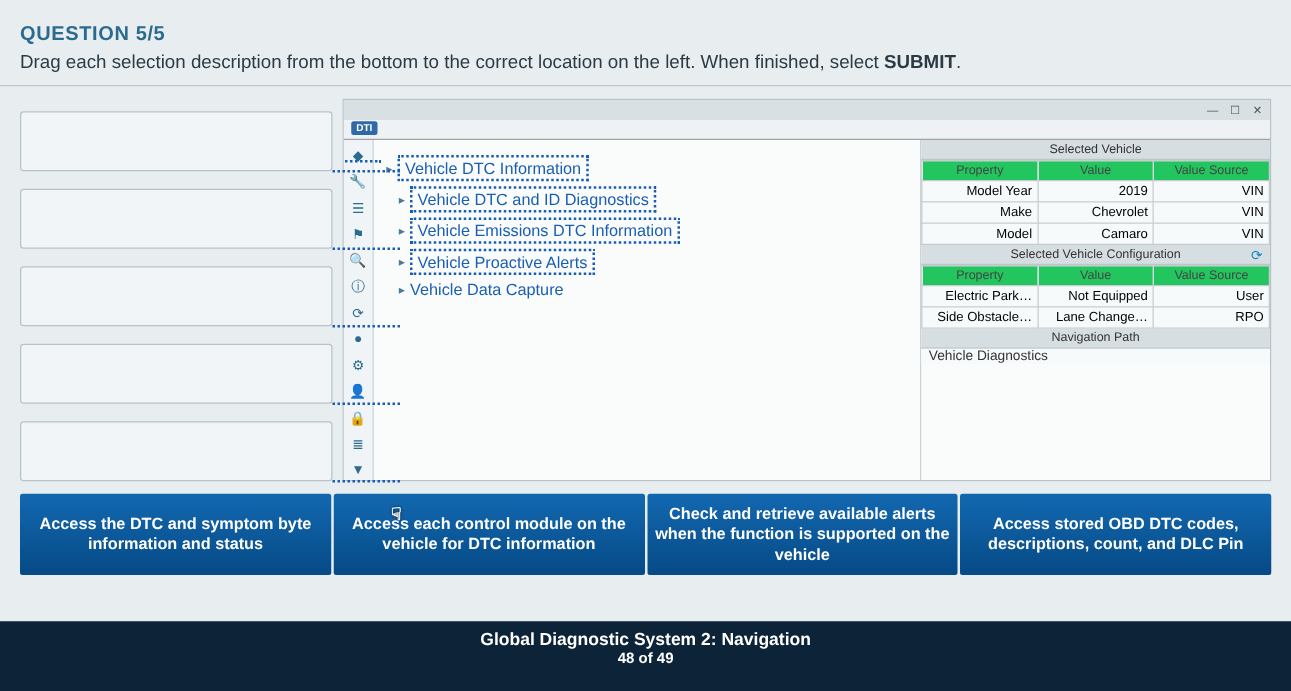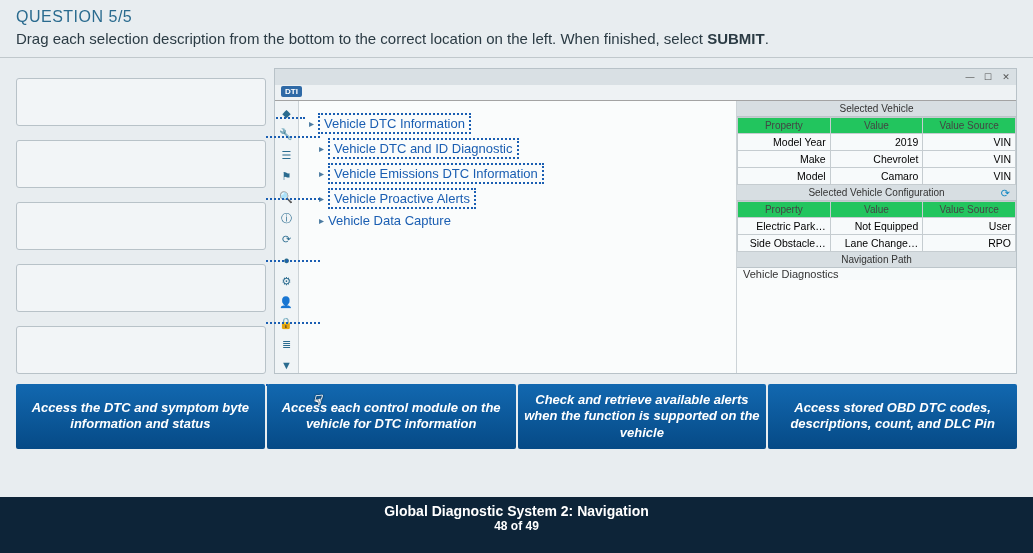--- a/index.html
+++ b/index.html
@@ -16,23 +16,24 @@
     width: 1033px;
     height: 553px;
     position: relative;
   }
   .header {
     padding: 8px 16px 10px 16px;
     border-bottom: 1px solid #c0c8cc;
   }
   .qnum {
     color: #2a6b8f;
-    font-weight: normal;
+    font-weight: bold;
     font-size: 16px;
     letter-spacing: 0.5px;
+    margin-top: 11px;
   }
   .instr {
     color: #2b3b44;
     font-size: 15px;
     margin-top: 4px;
   }
   .instr b { font-weight: bold; }
   .body-area {
     display: flex;
     padding: 10px 16px 4px 16px;
@@ -178,21 +179,20 @@
   .nav-path {
     padding: 0 6px;
     font-size: 11px;
     color: #333;
     background: #f7fafb;
   }
   .drag-row {
     display: flex;
     gap: 2px;
     padding: 6px 16px 4px 16px;
-    font-style: italic;
   }
   .drag-card {
     flex: 1;
     background: #0b5a9e;
     background: linear-gradient(#1268b0, #064a86);
     color: #fff;
     font-weight: bold;
     font-size: 13px;
     text-align: center;
     padding: 8px 6px;
@@ -285,21 +285,21 @@
             <span class="rail-icon">▼</span>
           </div>
 
           <div class="center-list">
             <div class="node">
               <span class="arrow">▸</span>
               <span class="dotted-box">Vehicle DTC Information</span>
             </div>
             <div class="node" style="margin-left:10px;">
               <span class="arrow">▸</span>
-              <span class="dotted-box">Vehicle DTC and ID Diagnostic</span>
+              <span class="dotted-box">Vehicle DTC and ID Diagnostics</span>
             </div>
             <div class="node" style="margin-left:10px;">
               <span class="arrow">▸</span>
               <span class="dotted-box">Vehicle Emissions DTC Information</span>
             </div>
             <div class="node" style="margin-left:10px;">
               <span class="arrow">▸</span>
               <span class="dotted-box">Vehicle Proactive Alerts</span>
             </div>
             <div class="node" style="margin-left:10px;">

